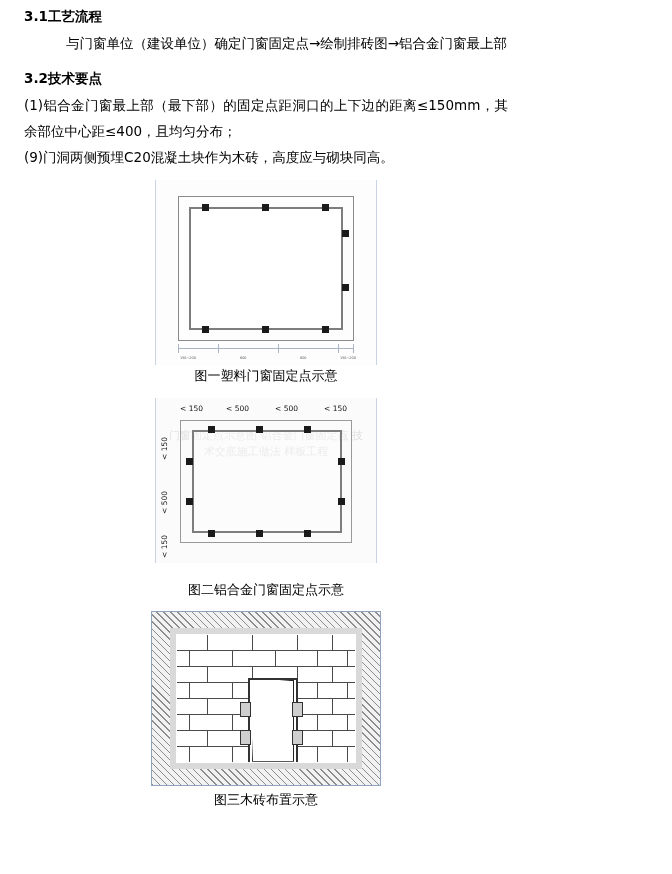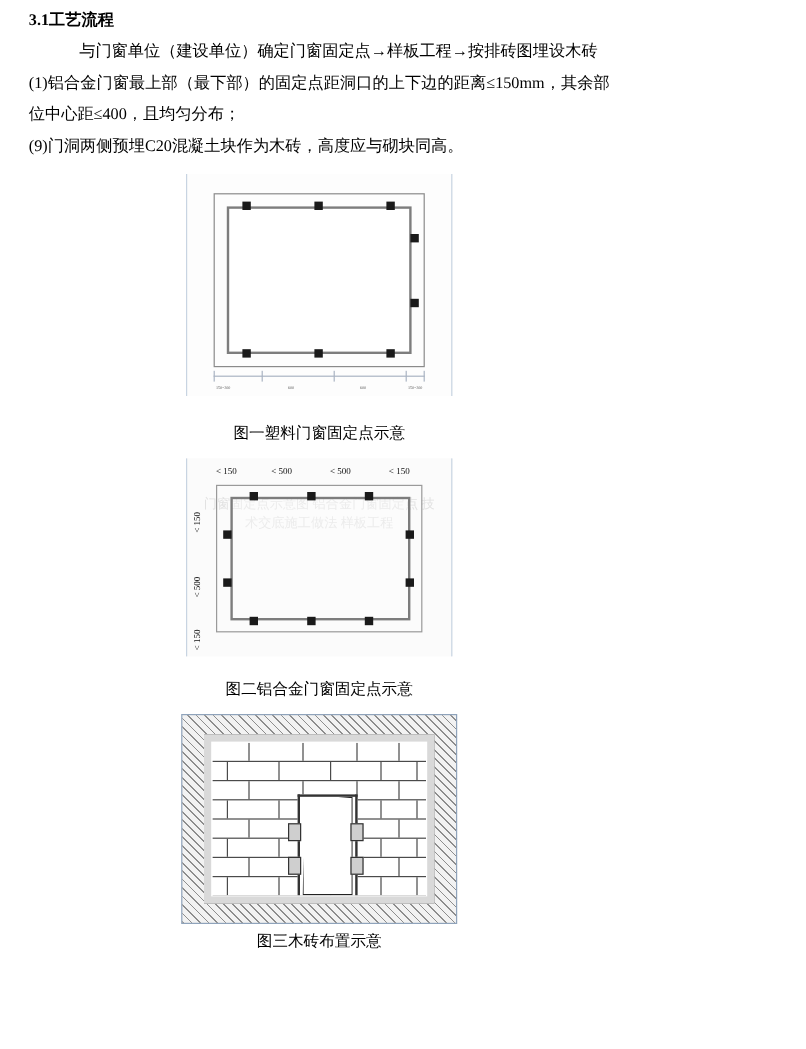--- a/index.html
+++ b/index.html
@@ -13,21 +13,20 @@
     font-family: "DejaVu Sans", "Liberation Sans", sans-serif;
     color: #000000;
     overflow: hidden;
   }
   .page {
     position: relative;
     width: 532px;
     height: 874px;
     padding: 0;
     box-sizing: border-box;
-    font-family: Liberation Serif, serif;
   }
   .content {
     padding: 6px 24px 0 24px;
   }
   .heading {
     font-size: 13.5px;
     font-weight: bold;
     line-height: 1.6;
     margin: 0 0 2px 0;
     letter-spacing: 0px;
@@ -49,21 +48,21 @@
     display: flex;
     flex-direction: column;
     align-items: center;
   }
   .caption {
     font-size: 13px;
     line-height: 1.7;
     text-align: center;
     margin-top: 4px;
   }
-  .fig1-caption { margin-top: 20px; text-align: center; }
+  .fig1-caption { margin-top: 0; text-align: center; }
   .fig2-caption { margin-top: 16px; text-align: center; }
   .fig3-caption { margin-top: 3px; }
 
   
   .fig1 {
     position: relative;
     width: 220px;
     height: 185px;
     background: #fdfdfd;
     border-left: 1px solid #c8d4e2;
@@ -224,22 +223,23 @@
   }
 </style>
 </head>
 <body>
 
 <div class="page">
   <div class="content">
 
     <h3 class="heading">3.1工艺流程</h3>
 
-    <p class="para indent">与门窗单位（建设单位）确定门窗固定点→样板工程→按排砖图埋设木砖</p>
-
+    <p class="para indent">与门窗单位（建设单位）确定门窗固定点→绘制排砖图→铝合金门窗最上部</p>
+
+    <h3 class="heading second">3.2技术要点</h3>
 
     <p class="para">(1)铝合金门窗最上部（最下部）的固定点距洞口的上下边的距离≤150mm，其余部位中心距≤400，且均匀分布；</p>
     <p class="para">(9)门洞两侧预埋C20混凝土块作为木砖，高度应与砌块同高。</p>
 
     <div class="figure-block">
       <div class="fig1">
         <div class="outer"></div>
         <div class="inner"></div>
 
         <div class="blk" style="left:46px;  top:23.5px;"></div>

